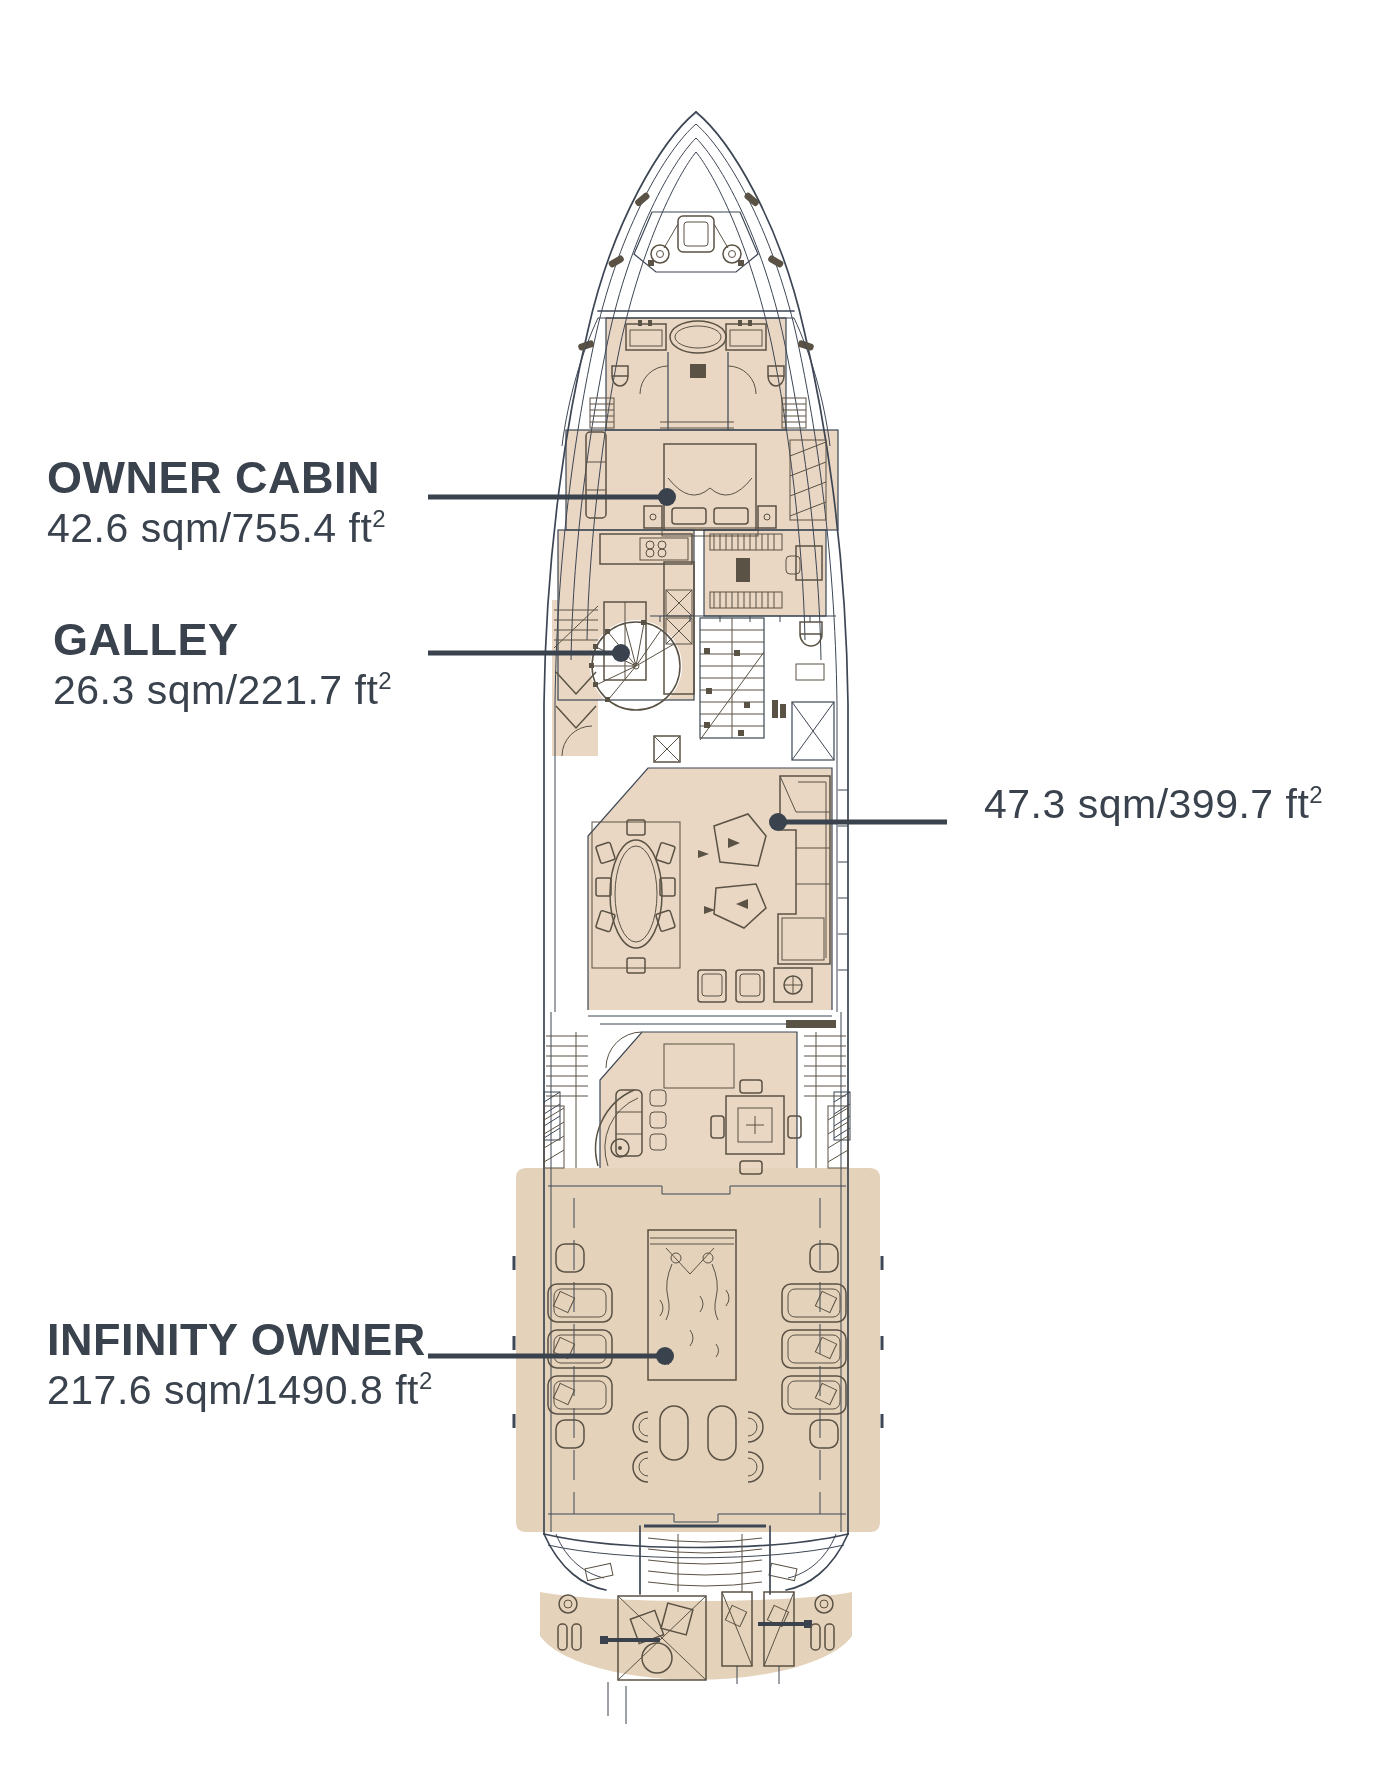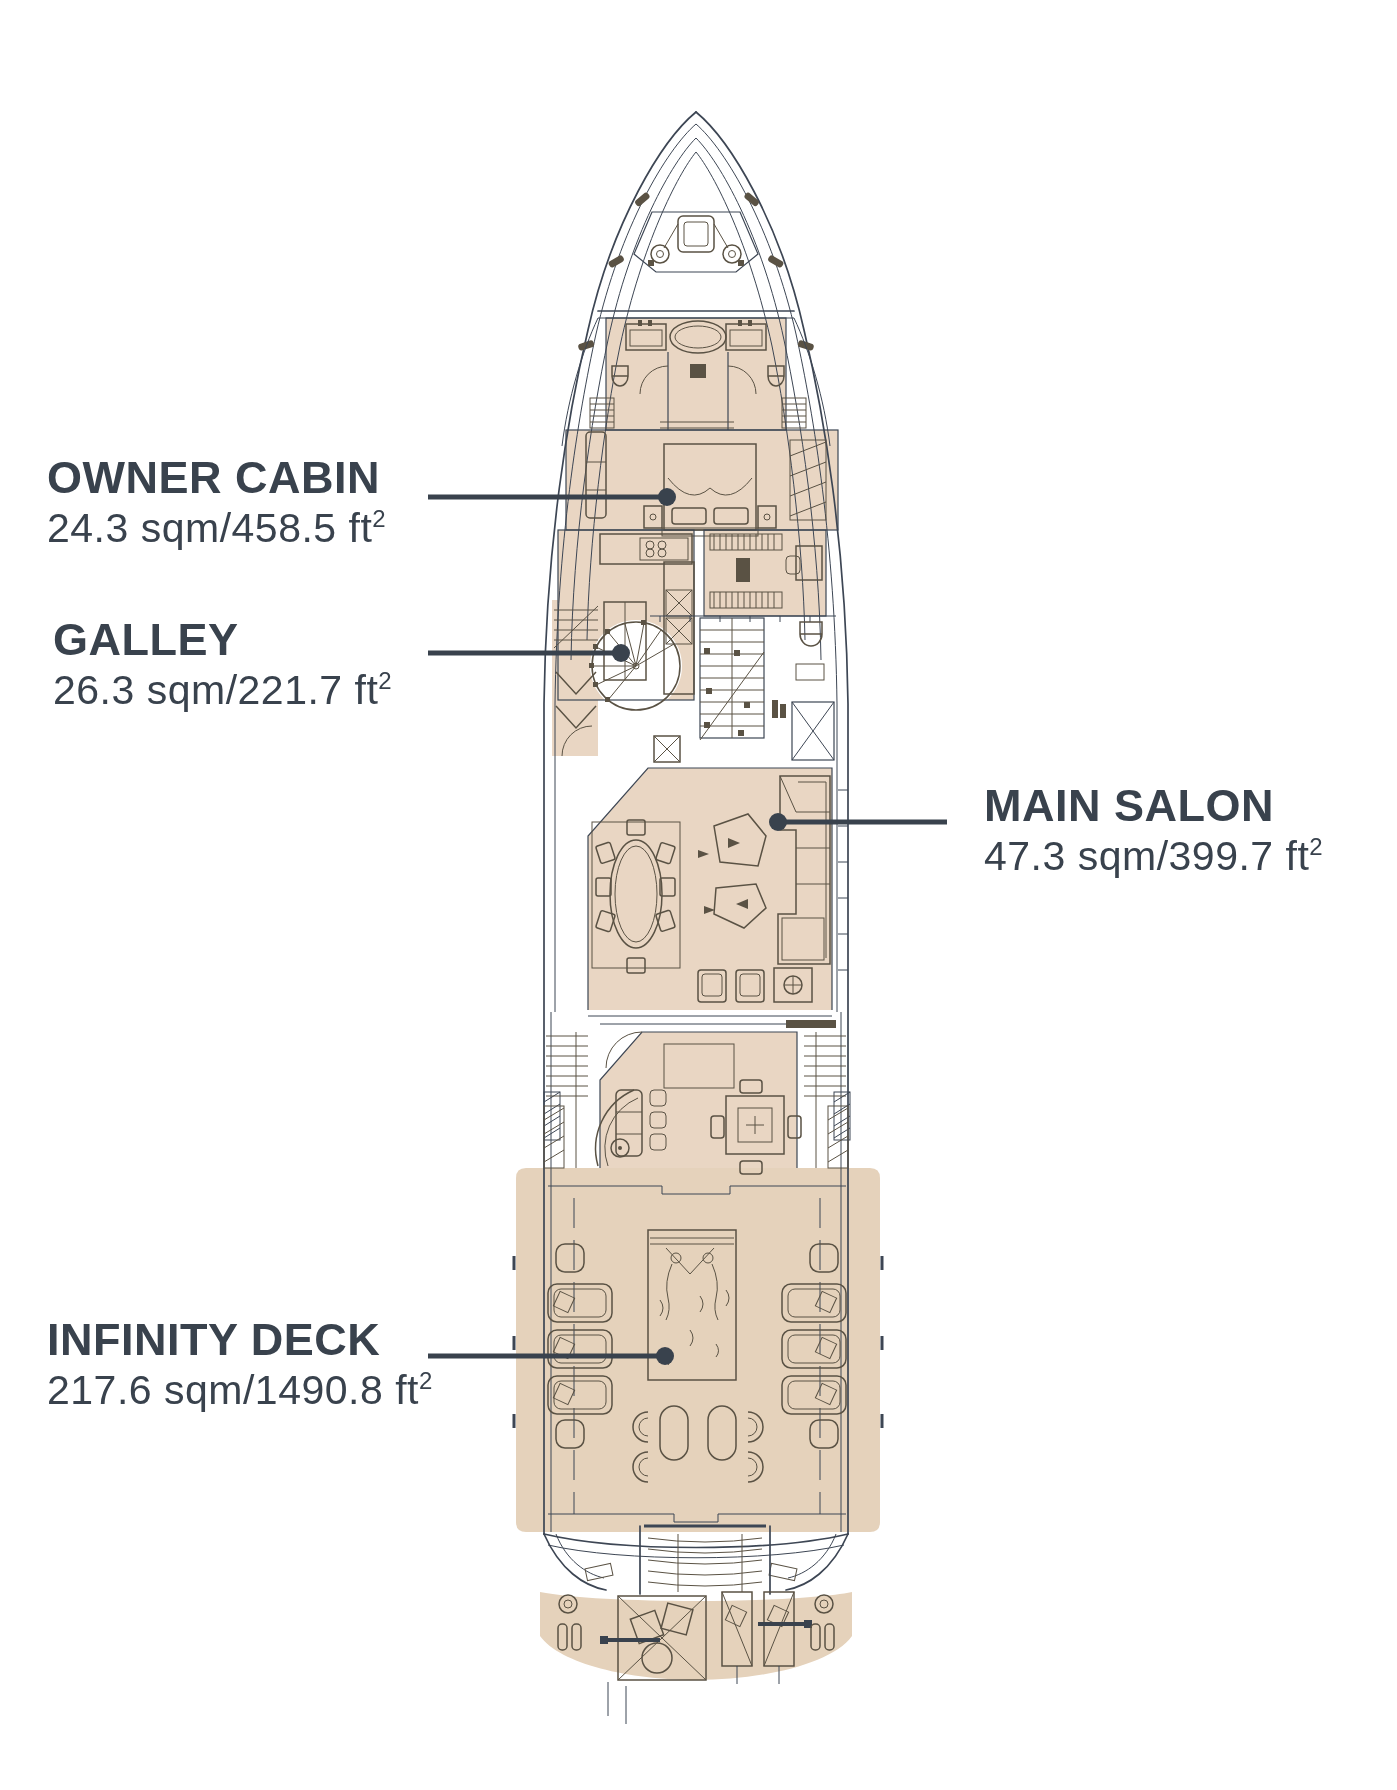--- a/index.html
+++ b/index.html
@@ -394,31 +394,30 @@
     <circle class="ldd" cx="621" cy="653" r="9"></circle>
     <line class="ld" x1="786" y1="822" x2="947" y2="822"></line>
     <circle class="ldd" cx="778" cy="822" r="9"></circle>
     <line class="ld" x1="428" y1="1356" x2="658" y2="1356"></line>
     <circle class="ldd" cx="665" cy="1356" r="9"></circle>
   </g>
 </svg>
 
   <div class="plan-label" style="left:47px;top:452px;">
     <div class="title">OWNER CABIN</div>
-    <div class="area"><span>24.3 sqm/458.5 ft</span><sup>2</sup></div>
+    <div class="area"><span>42.6 sqm/755.4 ft</span><sup>2</sup></div>
   </div>
 
   <div class="plan-label" style="left:53px;top:614px;">
     <div class="title">GALLEY</div>
     <div class="area"><span>26.3 sqm/221.7 ft</span><sup>2</sup></div>
   </div>
 
   <div class="plan-label" style="left:984px;top:780px;">
-    <div class="title">MAIN SALON</div>
     <div class="area"><span>47.3 sqm/399.7 ft</span><sup>2</sup></div>
   </div>
 
   <div class="plan-label" style="left:47px;top:1314px;">
-    <div class="title">INFINITY DECK</div>
+    <div class="title">INFINITY OWNER</div>
     <div class="area"><span>217.6 sqm/1490.8 ft</span><sup>2</sup></div>
   </div>
 
 </div>
 
 </body></html>

